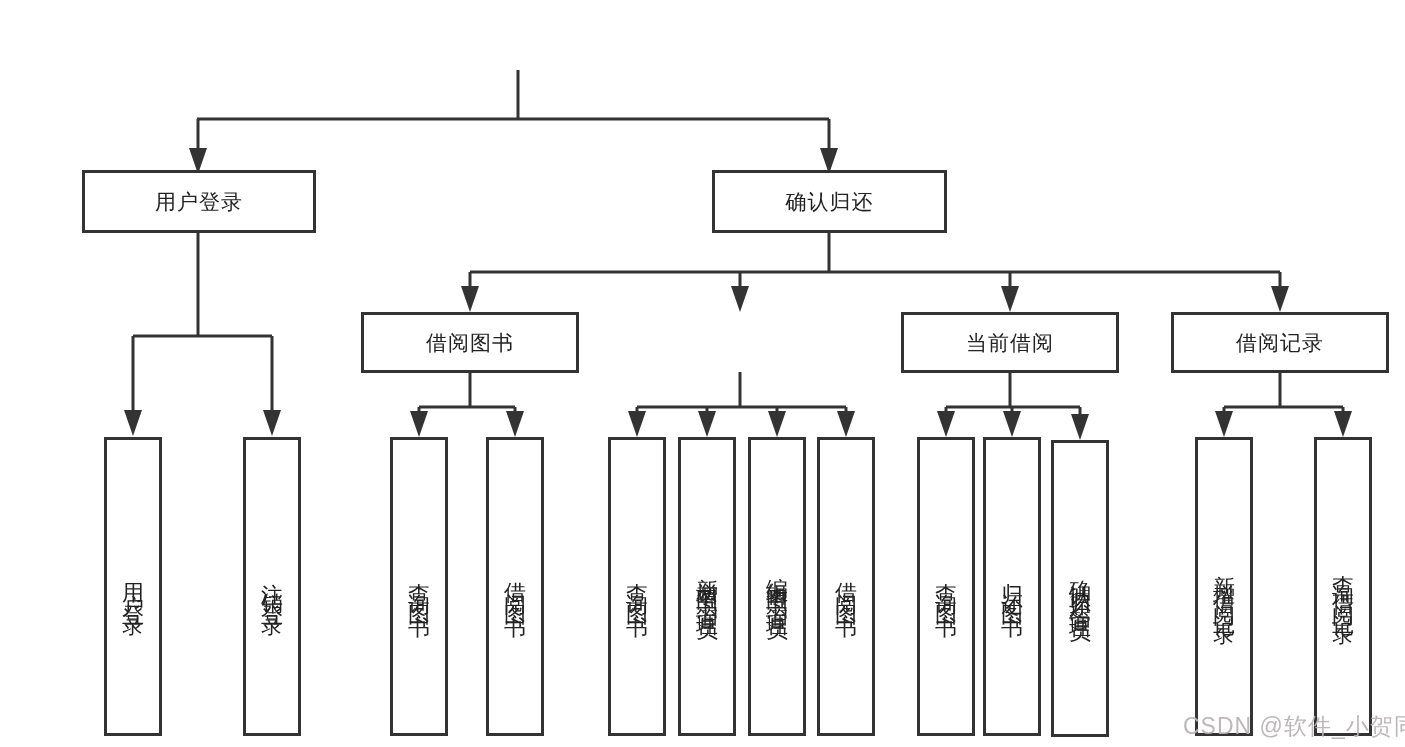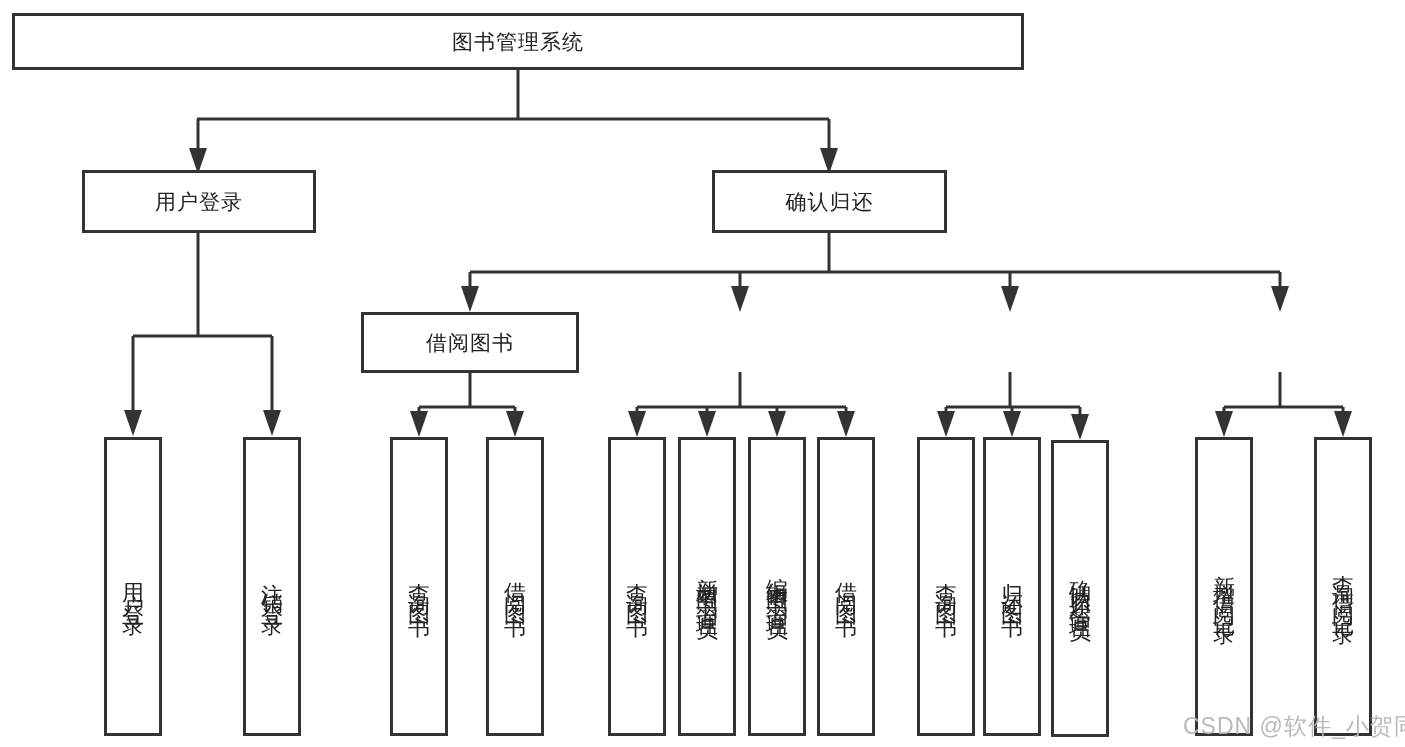--- a/index.html
+++ b/index.html
@@ -109,26 +109,27 @@
       <polygon points="768,411 786,411 777,437"></polygon>
       <polygon points="837,411 855,411 846,437"></polygon>
       <polygon points="937,411 955,411 946,437"></polygon>
       <polygon points="1003,411 1021,411 1012,437"></polygon>
       <polygon points="1071,414 1089,414 1080,440"></polygon>
       <polygon points="1215,411 1233,411 1224,437"></polygon>
       <polygon points="1334,411 1352,411 1343,437"></polygon>
     </g>
   </svg>
 
-  <div class="box" style="left:12px;top:13px;width:1012px;height:57px">图书管理系统</div>
 
   <div class="box" style="left:82px;top:170px;width:234px;height:63px">用户登录</div>
   <div class="box" style="left:712px;top:170px;width:235px;height:63px">确认归还</div>
 
   <div class="box" style="left:361px;top:312px;width:218px;height:61px">借阅图书</div>
+  <div class="box" style="left:901px;top:312px;width:218px;height:61px">当前借阅</div>
+  <div class="box" style="left:1171px;top:312px;width:218px;height:61px">借阅记录</div>
 
   <div class="box" style="left:104px;top:437px;width:58px;height:299px">
     <span class="vtext ls4">用户登录</span>
   </div>
   <div class="box" style="left:243px;top:437px;width:58px;height:299px">
     <span class="vtext ls4">注销登录</span>
   </div>
 
   <div class="box" style="left:390px;top:437px;width:58px;height:299px">
     <span class="vtext ls4">查询图书</span>

